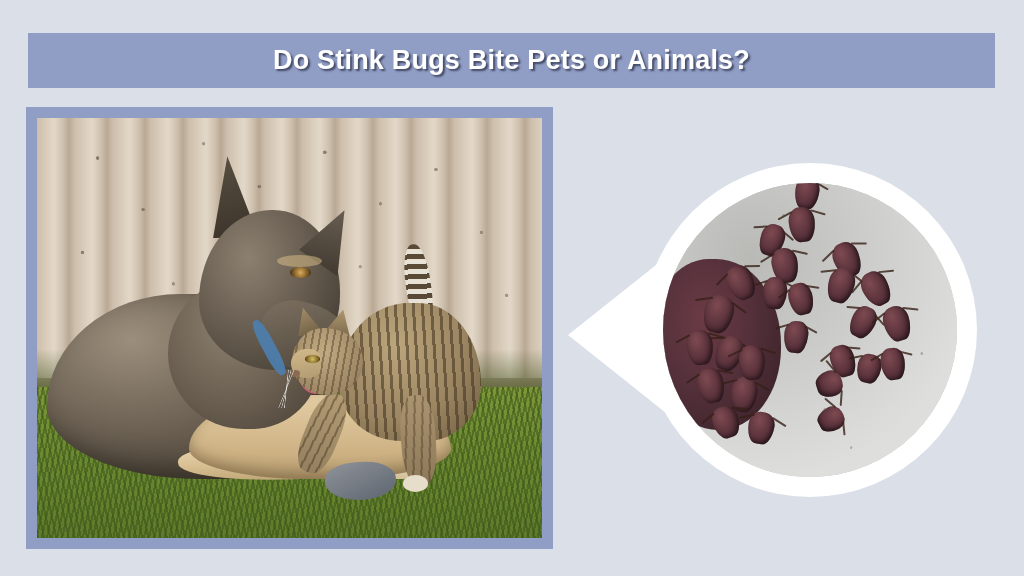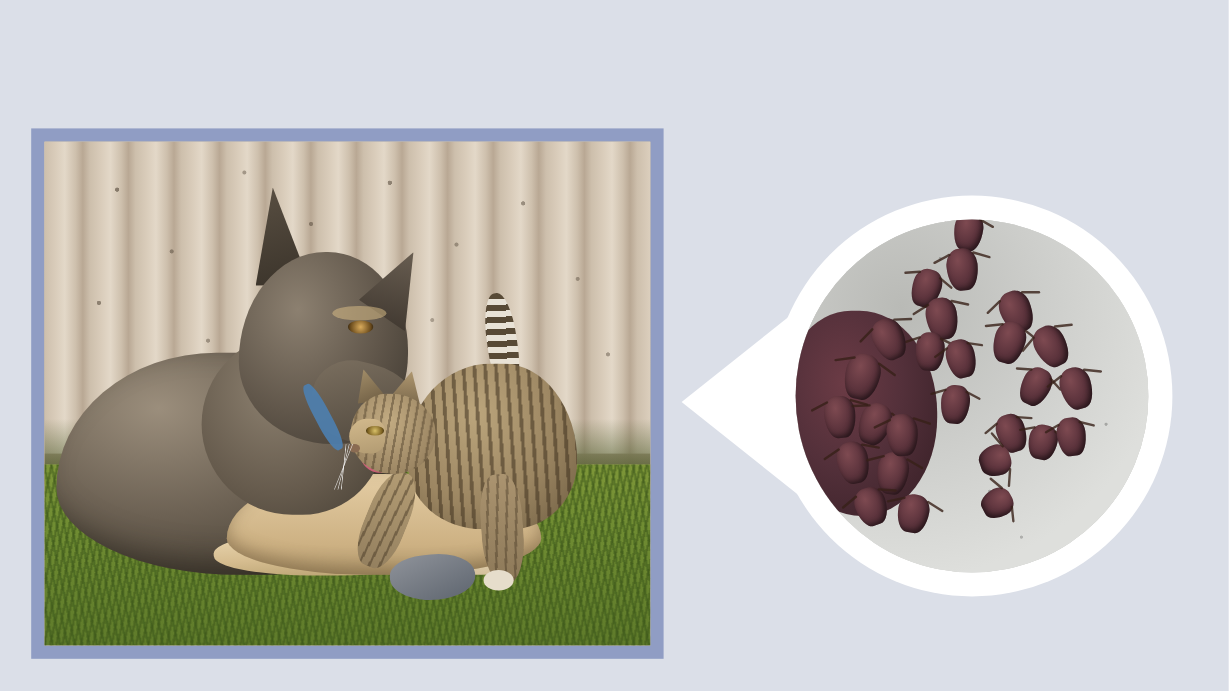--- a/index.html
+++ b/index.html
@@ -407,20 +407,23 @@
     border-radius: 2px;
   }
   .bug::before { left: -42%; transform: rotate(-22deg); }
   .bug::after  { left: 82%;  transform: rotate(22deg); }
 </style>
 </head>
 <body>
 
 <div id="slide">
 
+  <div id="title-bar">
+    <div id="title-text">Do Stink Bugs Bite Pets or Animals?</div>
+  </div>
 
   <div id="photo-frame">
     <div id="photo">
       <div class="fence">
         <div class="fence-spots"></div>
       </div>
       <div class="fence-base"></div>
       <div class="grass-shadow"></div>
       <div class="grass"></div>
 

